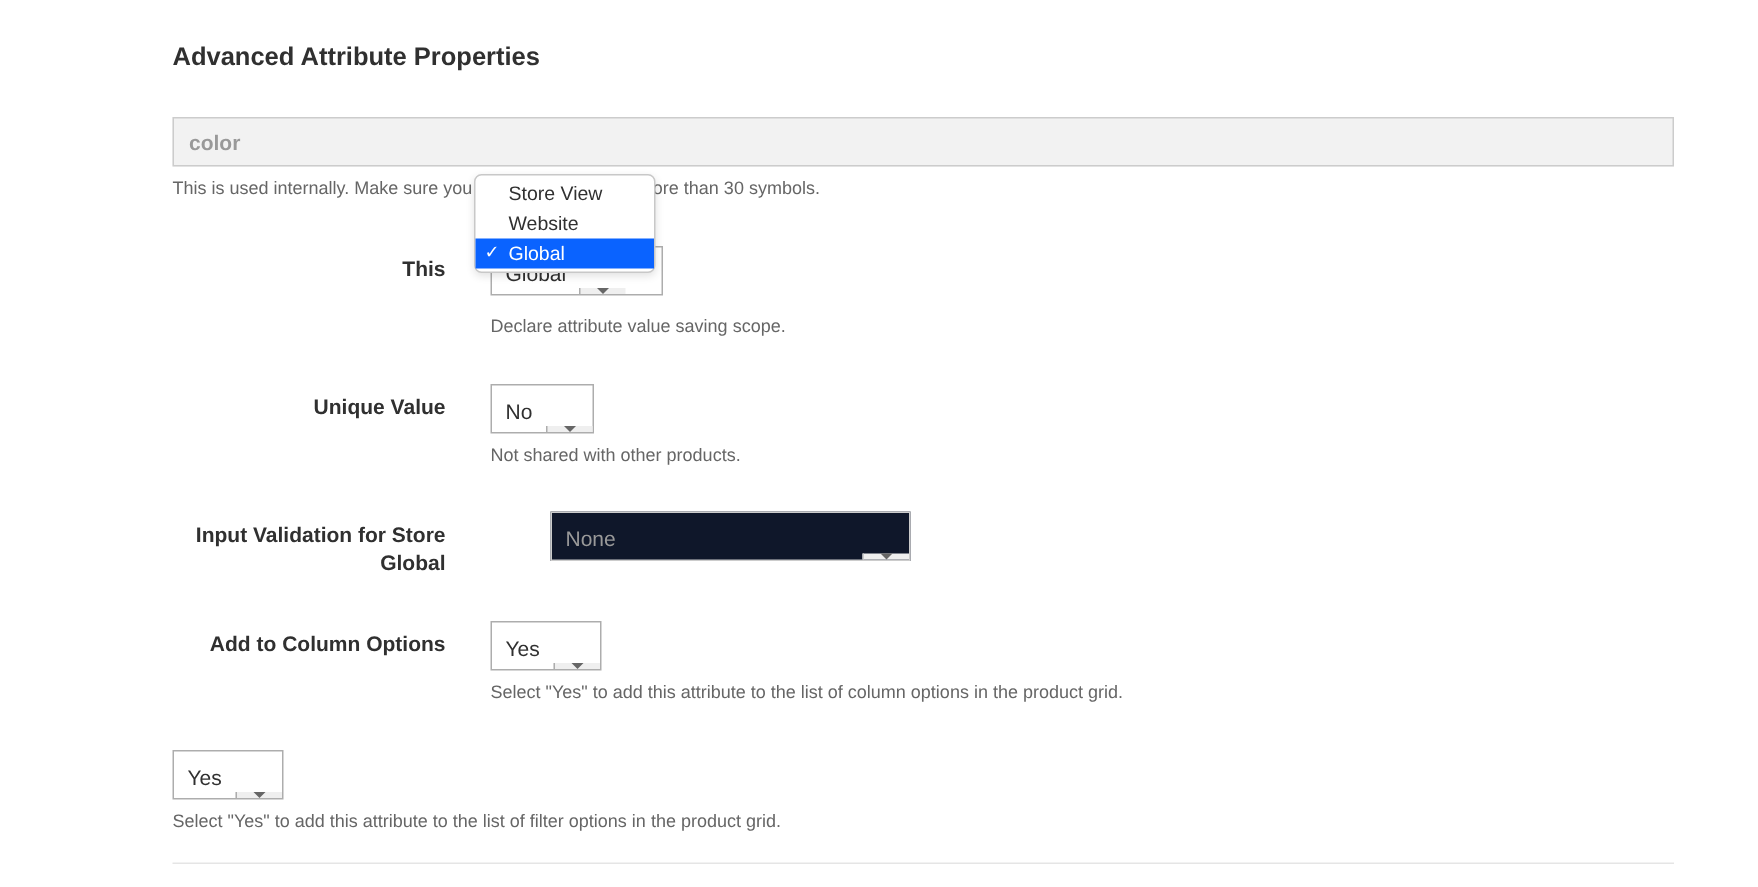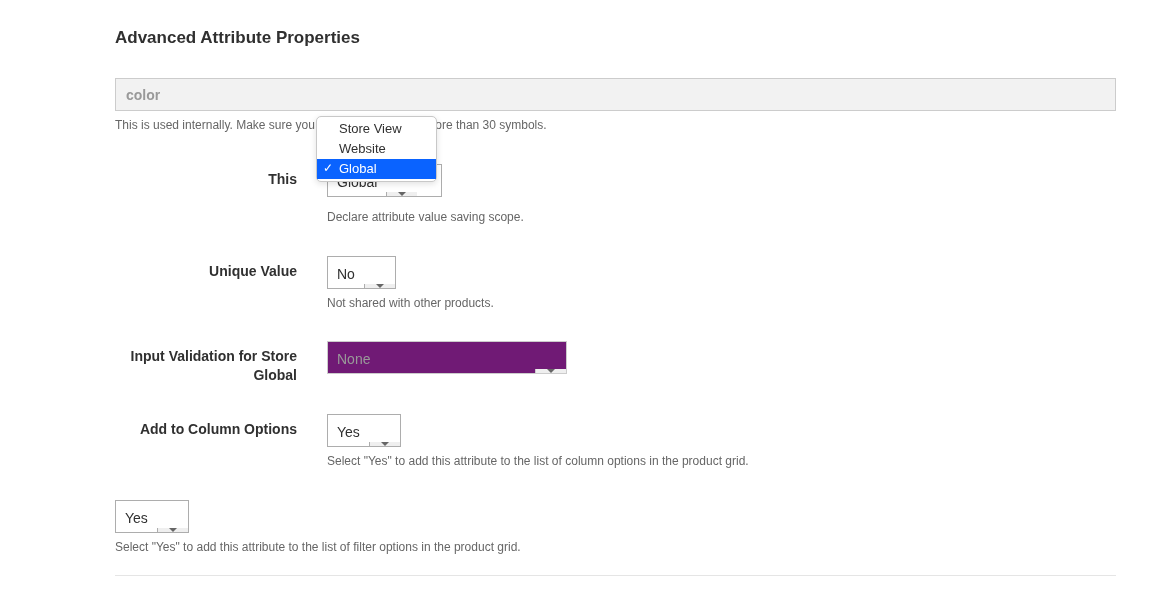--- a/index.html
+++ b/index.html
@@ -65,22 +65,23 @@
     line-height: 1.4;
   }
   .select-wrap {
     display: inline-flex;
     border: 1px solid #adadad;
     height: 33px;
     background: #fff;
     align-items: flex-end;
   }
   .select-wrap.disabled {
-    background: #701a75;
+    background: #0f172a;
     border-color: #ccc;
+    margin-left: 40px;
   }
   .select-value {
     padding: 6px 9px;
     font-size: 14px;
     color: #303030;
     min-width: 33px;
     display: flex;
     align-items: center;
   }
   .select-wrap.disabled .select-value {

